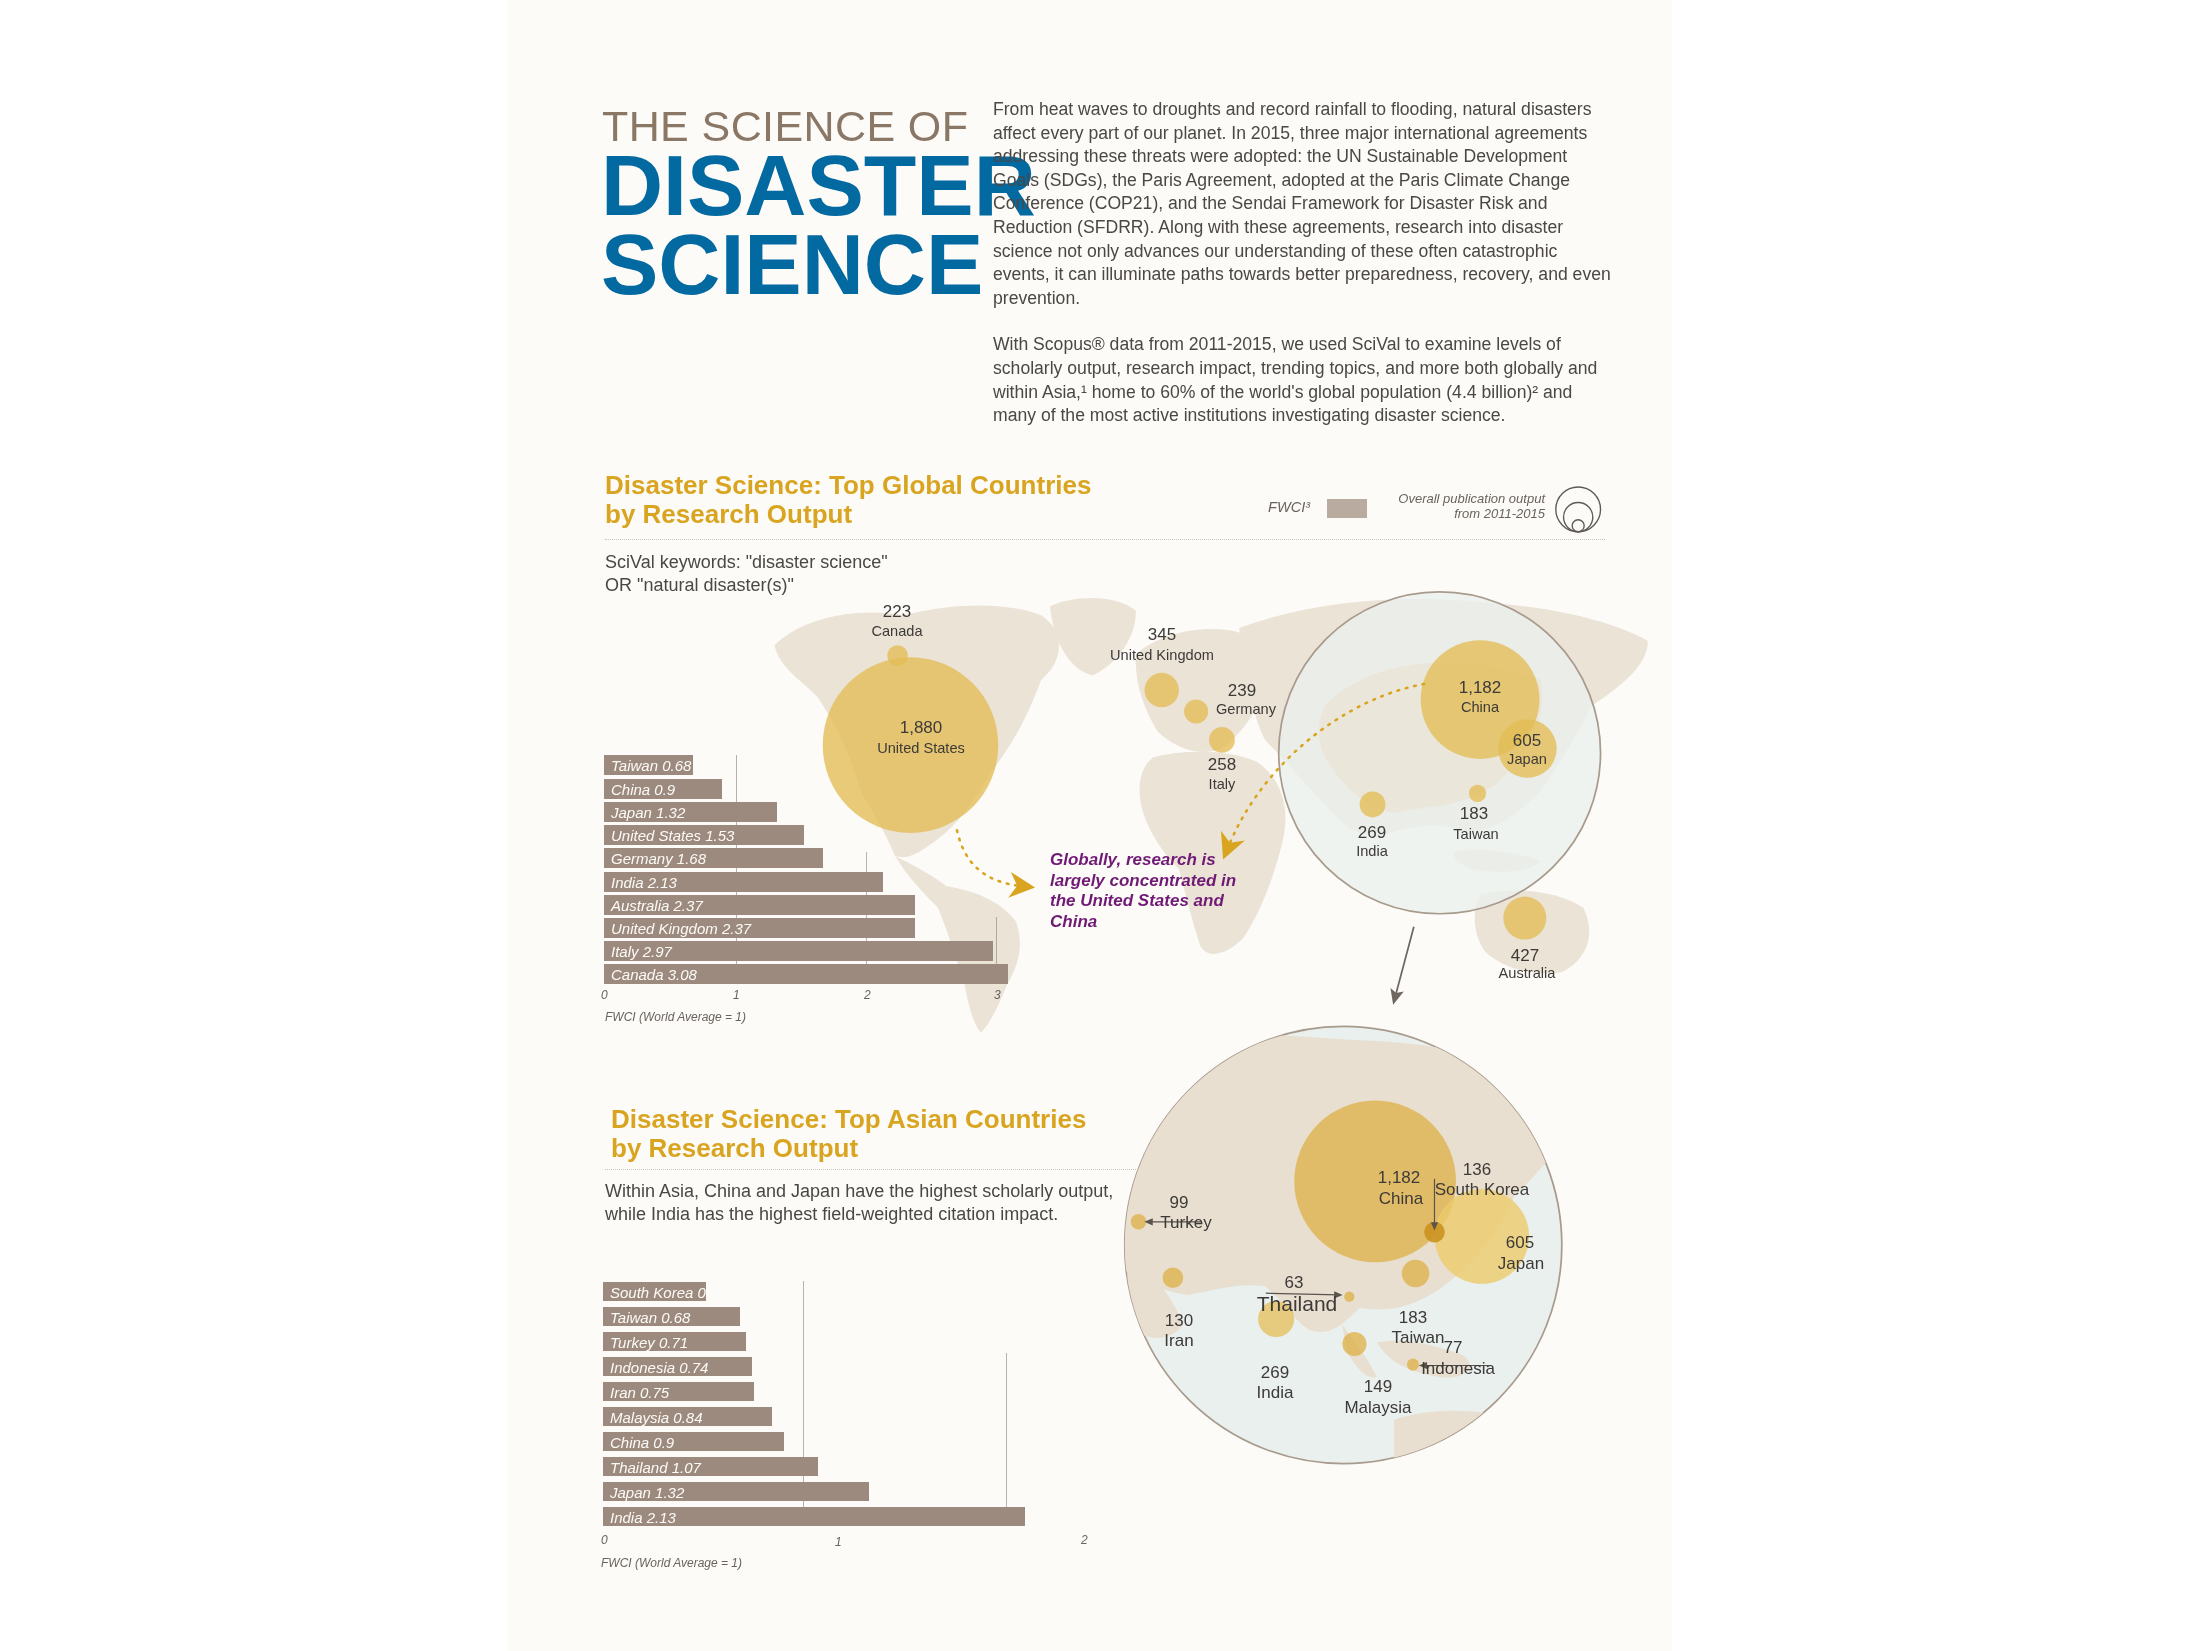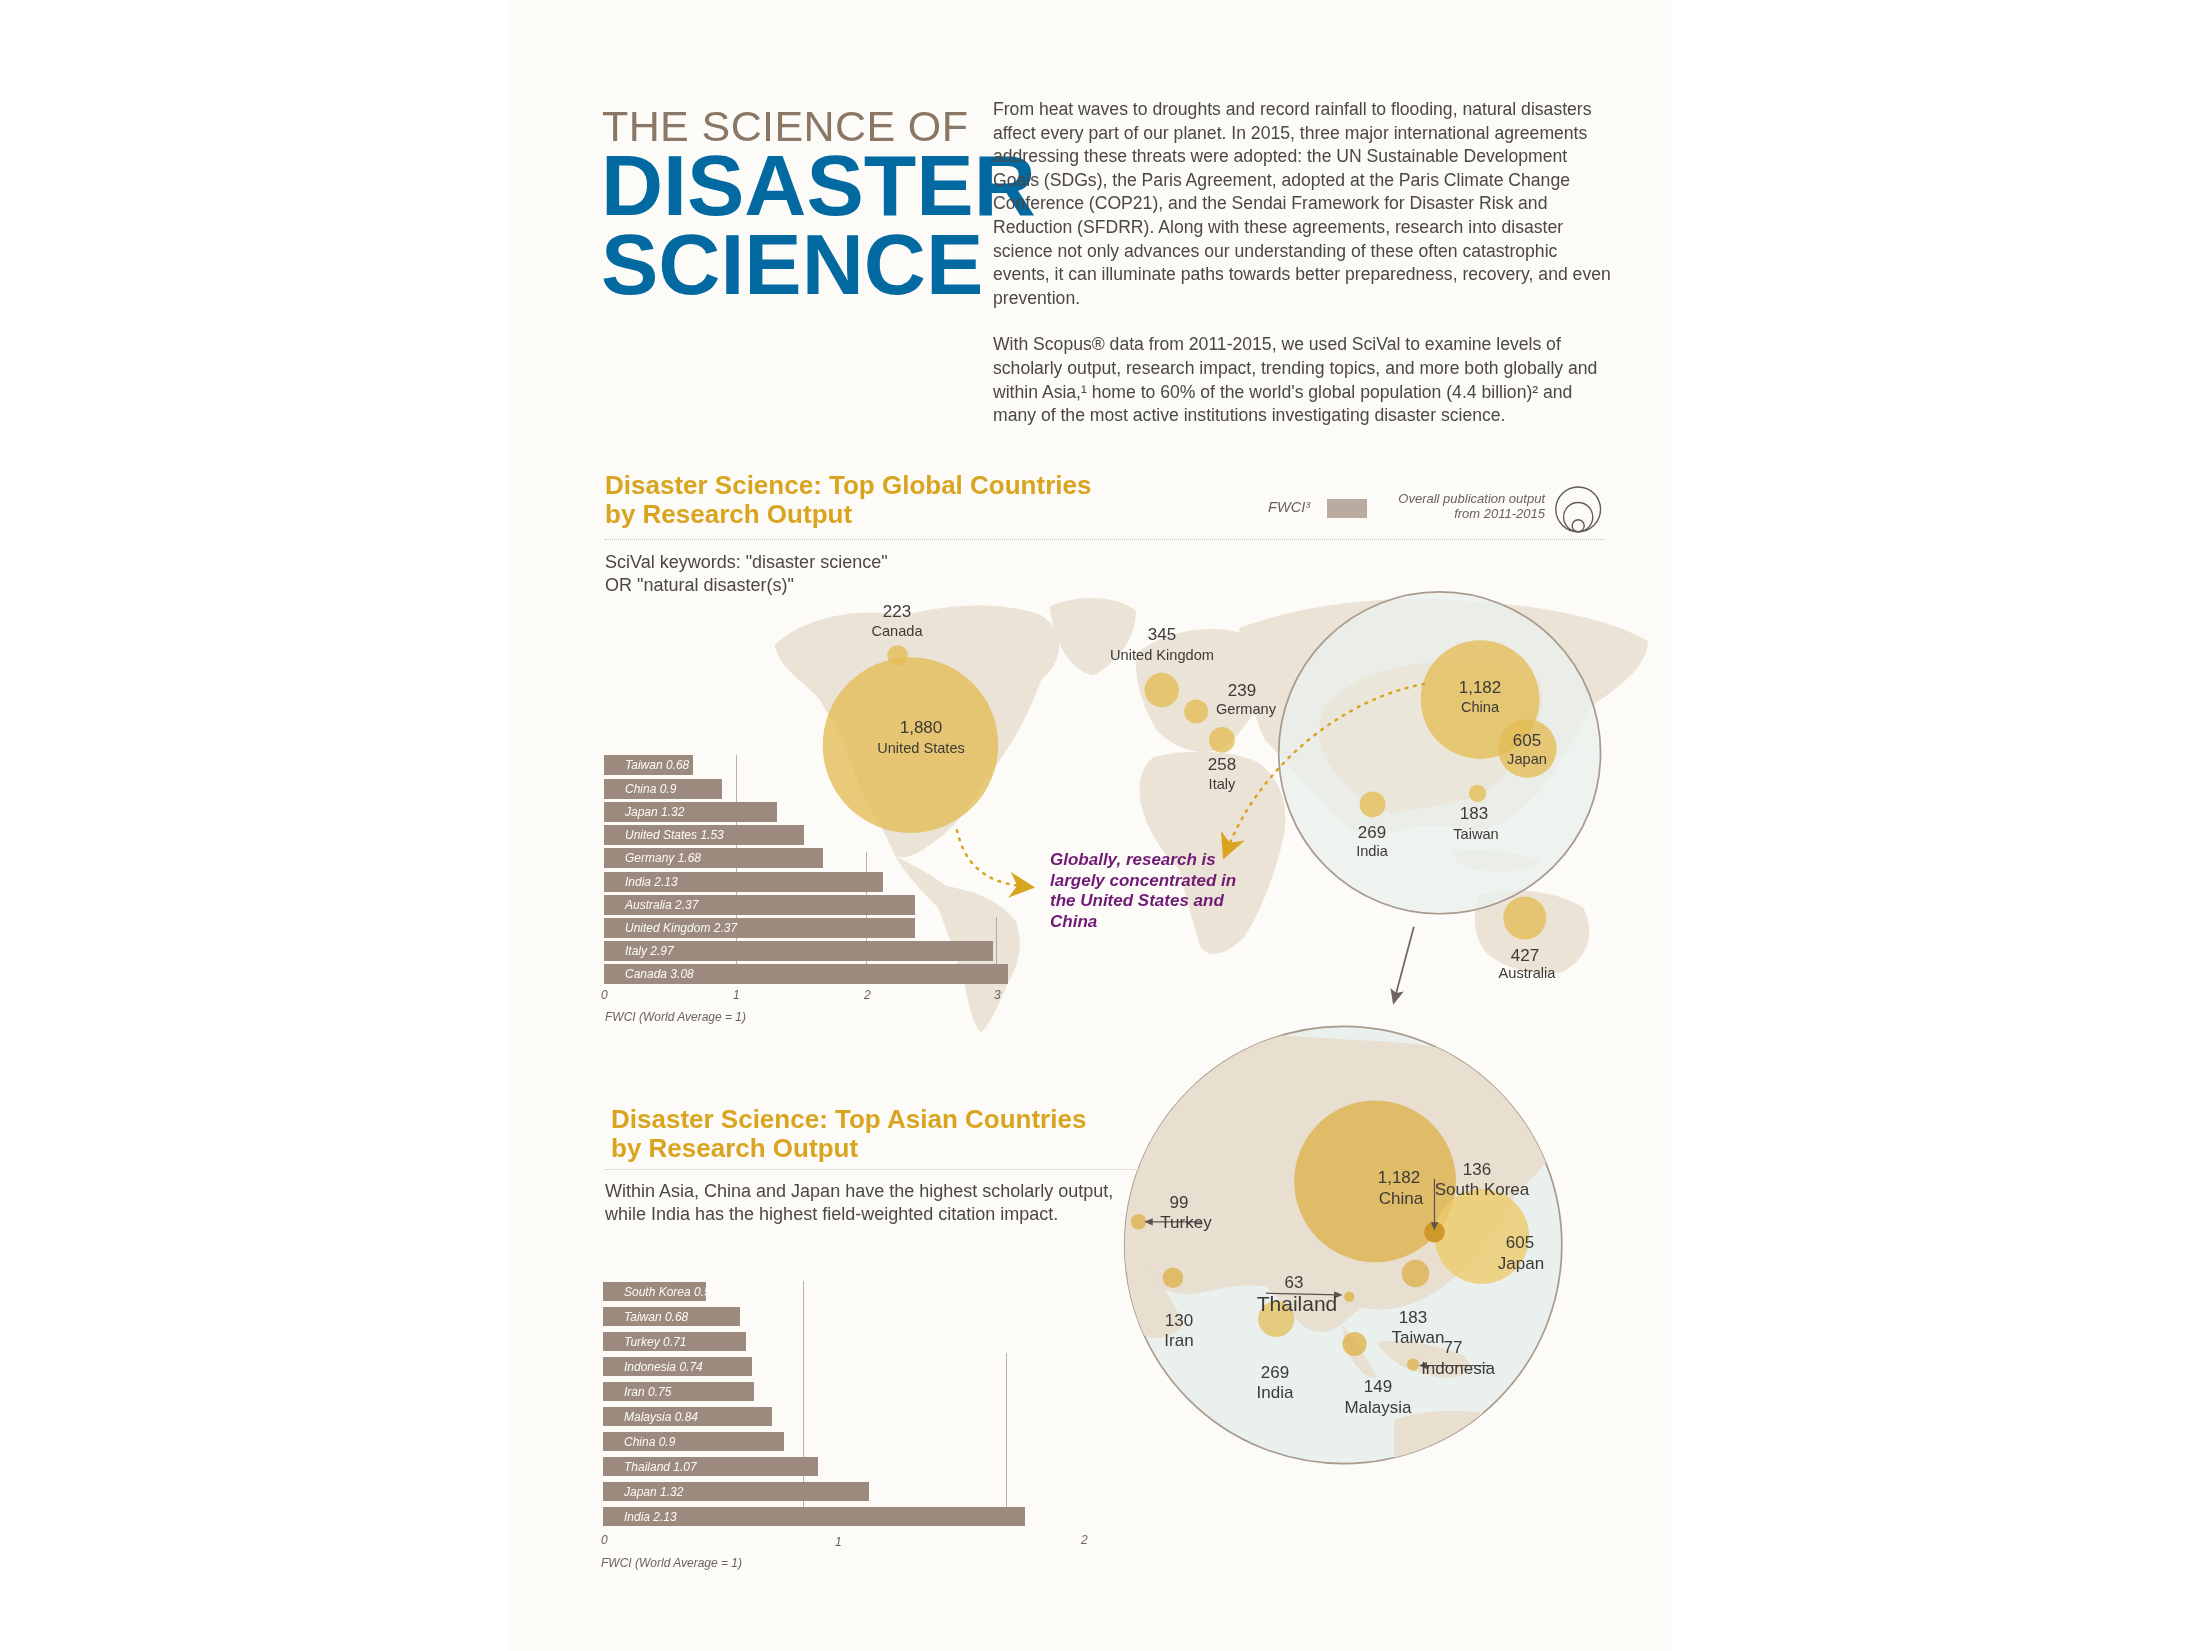--- a/index.html
+++ b/index.html
@@ -11,21 +11,21 @@
   .title-lg { left:601px; top:146px; font-size:86px; font-weight:bold; line-height:79px; color:#0369a1; white-space:nowrap; }
   .intro { left:993px; top:98px; width:619px; font-size:17.6px; line-height:23.6px; color:#4b4745; }
   .intro p { margin:0 0 23px 0; }
   .section-title { font-size:26px; font-weight:bold; line-height:29px; color:#d9a521; }
   .divider { border-top:1.7px dotted #c9c3bc; }
   .subtext { font-size:18px; line-height:23px; color:#4b4745; }
   .legend-fwci { font-size:14.6px; font-style:italic; color:#6a635d; }
   .legend-swatch { width:40px; height:19px; background:#b9aba0; }
   .legend-note { font-size:13px; font-style:italic; color:#6a635d; text-align:right; line-height:14.6px; }
   .bar { position:absolute; background:#9d8a7e; height:20px; }
-  .bar-label { position:absolute; left:21px; top:0.9px; font-size:12px; font-style:italic; color:#fdfbf7; white-space:nowrap; line-height:19px; }
+  .bar-label { position:absolute; left:7px; top:0.9px; font-size:15px; font-style:italic; color:#fdfbf7; white-space:nowrap; line-height:19px; }
   .gridline { position:absolute; width:1.3px; background:#8d8178; opacity:0.6; }
   .tick { position:absolute; font-size:12px; font-style:italic; color:#6a635d; }
   .axis-title { position:absolute; font-size:12px; font-style:italic; color:#6a635d; white-space:nowrap; }
   .bubble-num { position:absolute; font-size:17px; color:#3d3a38; text-align:center; white-space:nowrap; transform:translateX(-50%); }
   .bubble-name { position:absolute; font-size:14.6px; color:#3d3a38; text-align:center; white-space:nowrap; transform:translateX(-50%); }
   .annotation { left:1050px; top:850px; width:206px; font-size:17px; line-height:20.6px; font-weight:bold; font-style:italic; color:#701a75; }
   svg { position:absolute; left:0; top:0; }
 </style>
 </head>
 <body>

